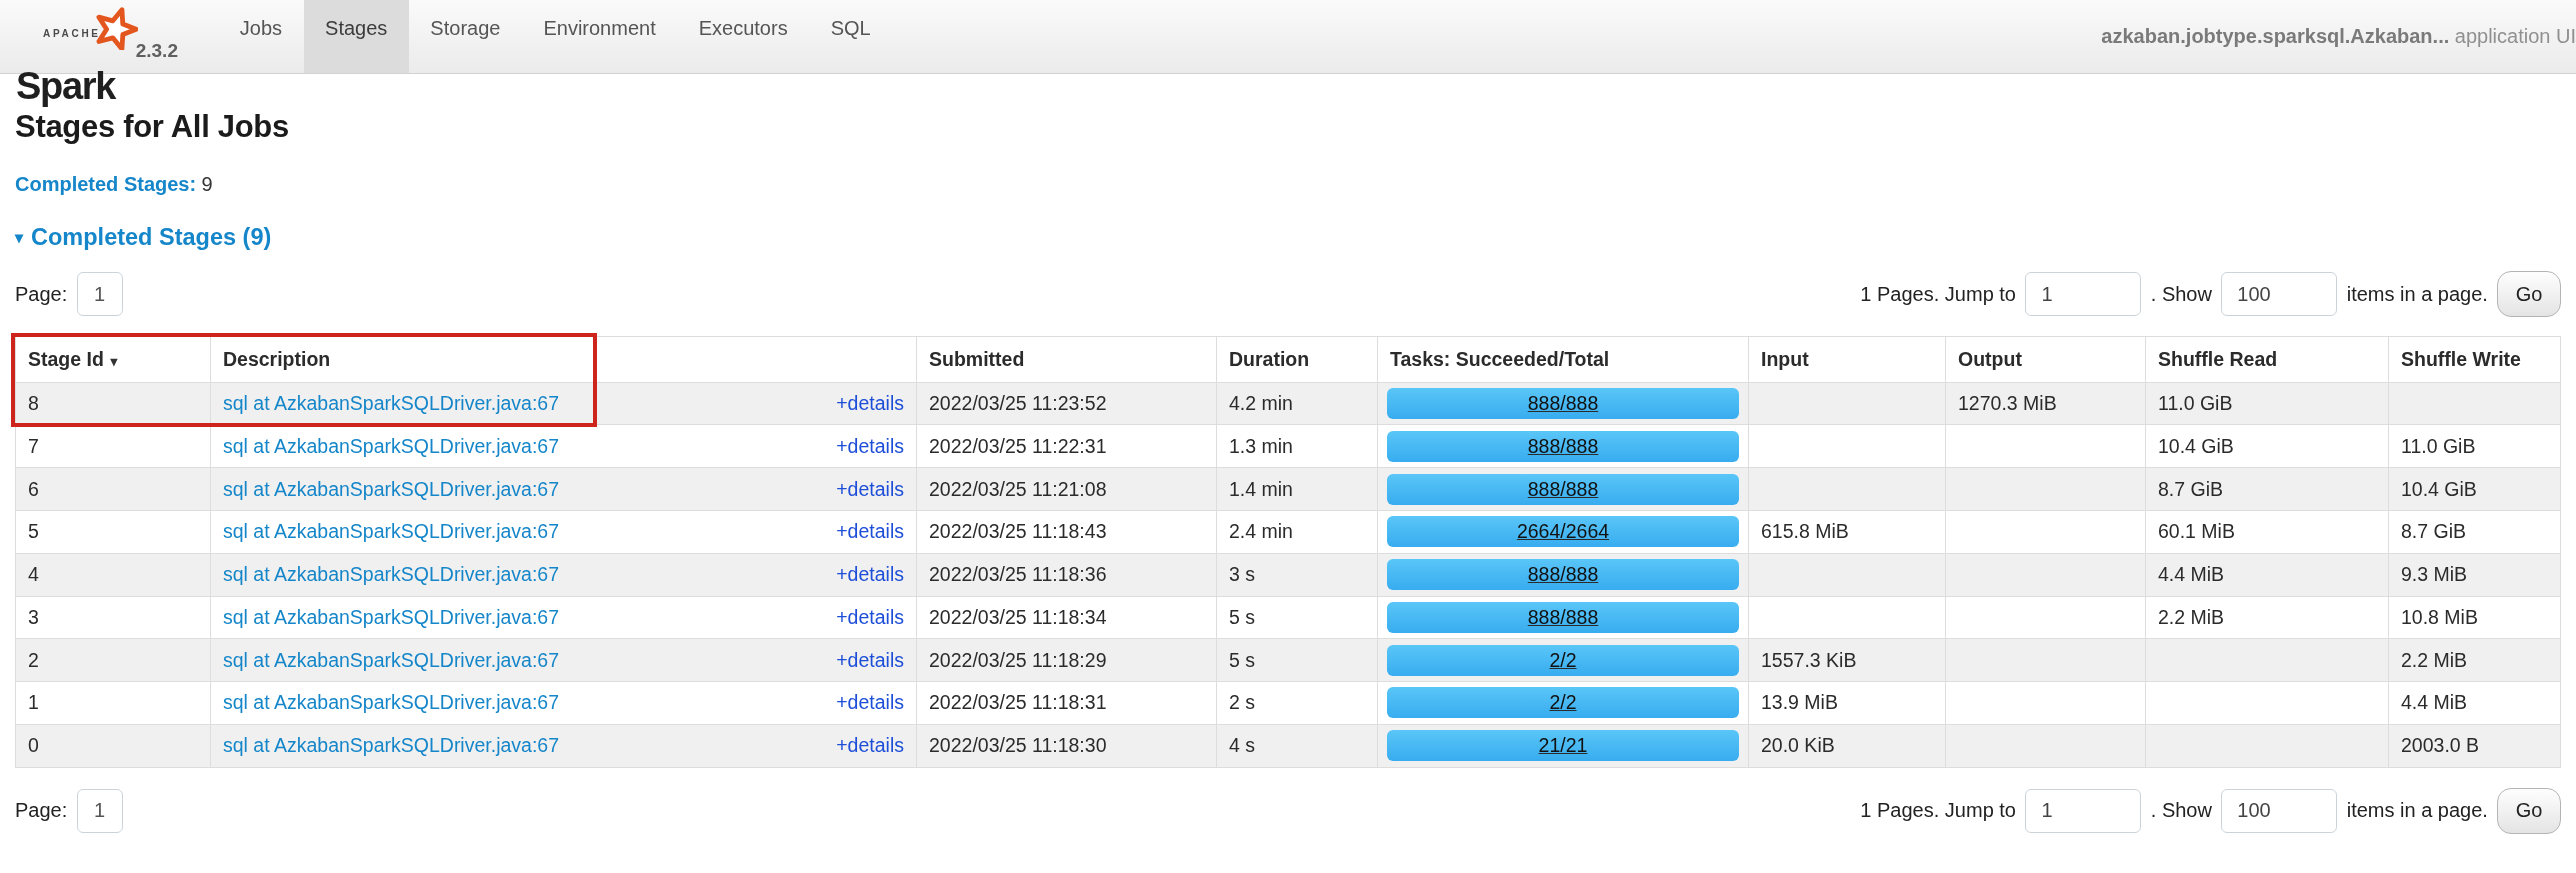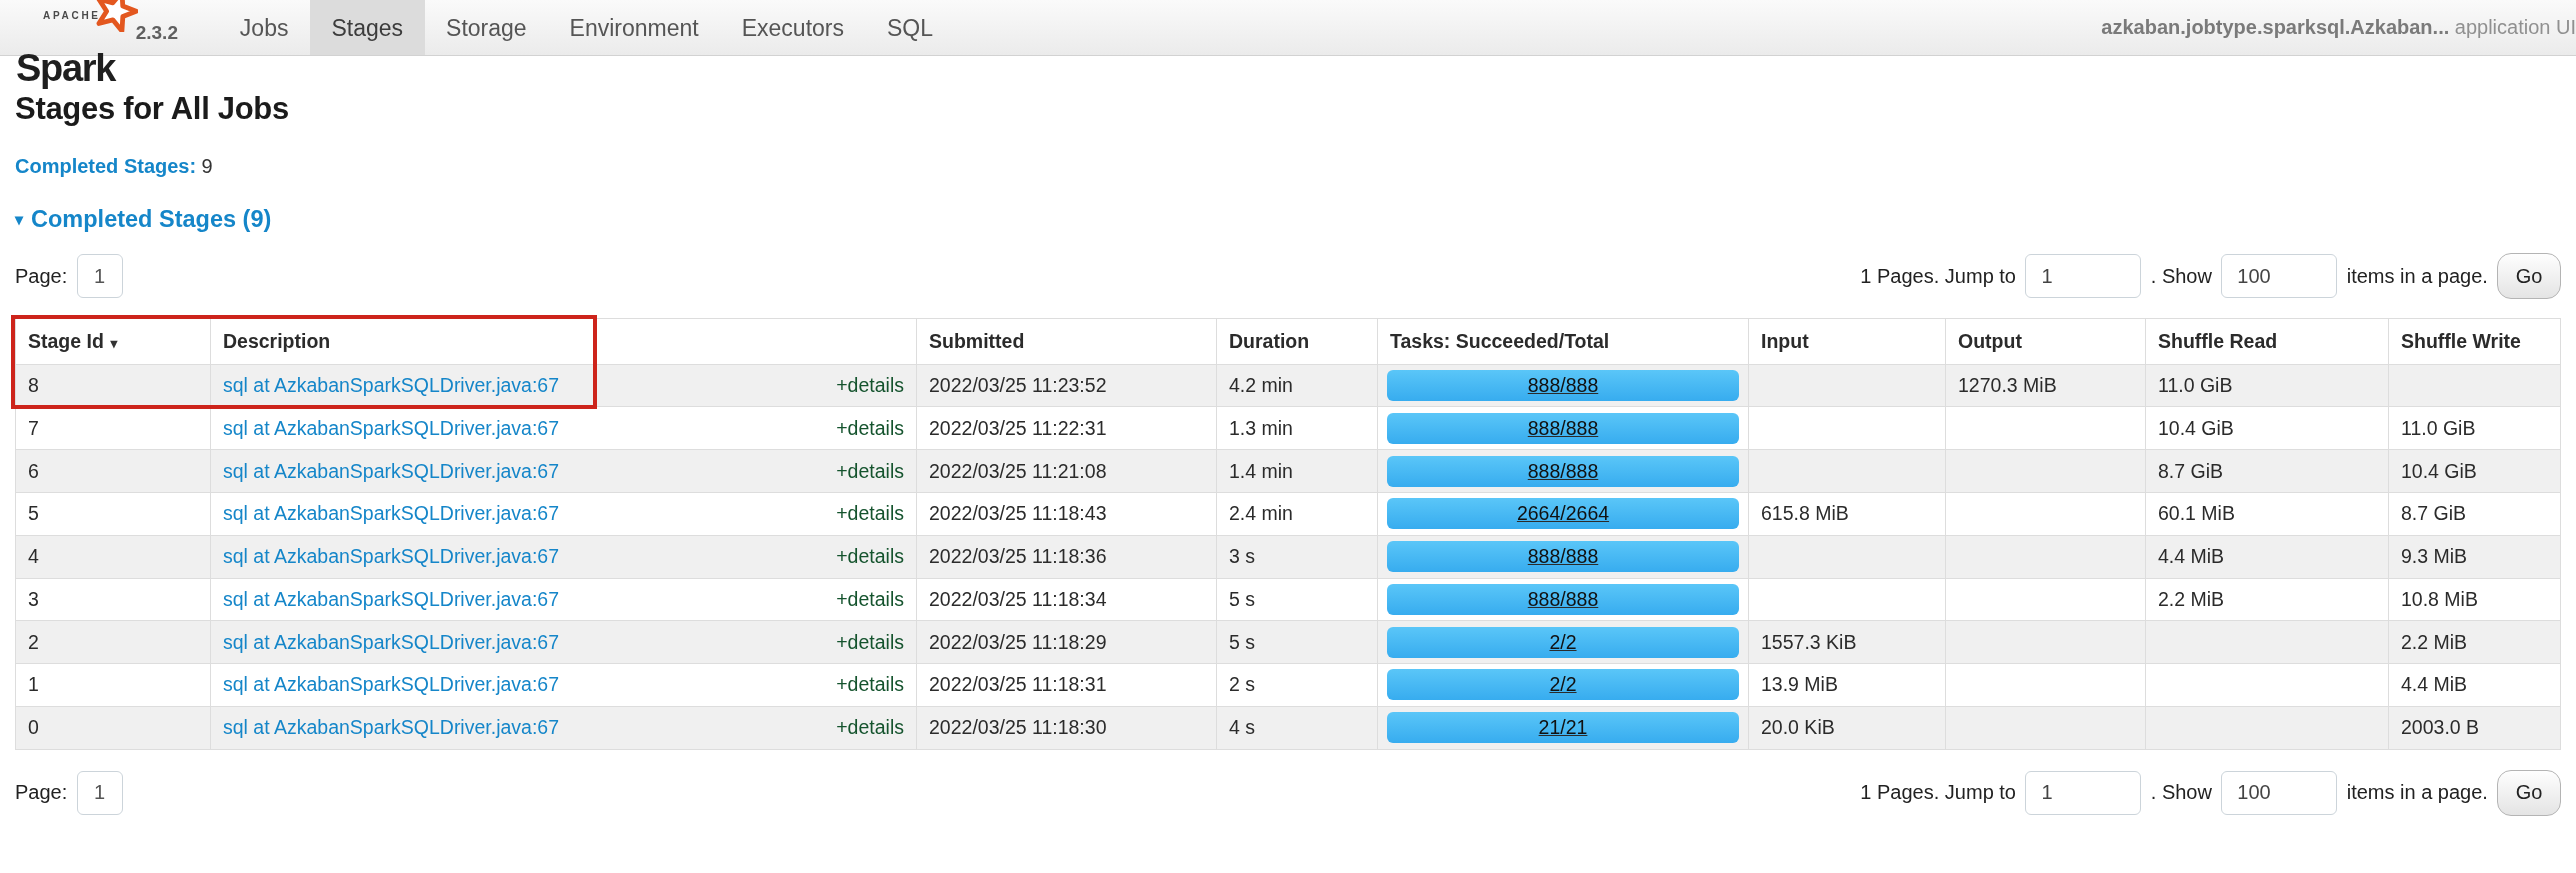--- a/index.html
+++ b/index.html
@@ -7,41 +7,41 @@
     --accent: #1586c9;
     --bar-top: #5ac6f8;
     --bar-bottom: #37acef;
     --red: #cd241b;
   }
   html, body { width: 2576px; height: 873px; overflow: hidden; background: #fff; }
   body { font-family: "Liberation Sans", sans-serif; color: #222; }
 
   
   .navbar {
-    height: 56px;
+    height: 74px;
     background: linear-gradient(#fafafa, #ebebeb);
     border-bottom: 1.3px solid #d2d2d2;
     display: flex;
     align-items: stretch;
   }
   .brand { display: flex; align-items: flex-end; padding: 0 9.4px 4px 16px; }
   .logo { position: relative; width: 113px; height: 52px; }
   .logo-apache {
     position: absolute; top: 10.8px; left: 27px;
     font-size: 10px; font-weight: bold; letter-spacing: 2.7px; color: #4a4a4a;
   }
   .logo-spark {
     position: absolute; top: 12px; left: 0;
     font-size: 38px; font-weight: bold; color: #1f1f1f; letter-spacing: -1.3px; margin-top: 36px;
   }
   .logo-star { position: absolute; top: -10.8px; left: 78px; }
   .logo-version { font-size: 19px; font-weight: bold; color: #5f5f5f; padding: 0 0 6.7px 6.7px; }
   .nav-tabs { display: flex; margin-left: 31px; }
   .nav-tab {
-    padding: 0 21.5px; line-height: 56px; font-size: 23px; color: #555;
+    padding: 0 21.5px; line-height: 56px; font-size: 20px; color: #555;
     cursor: pointer; white-space: nowrap;
   }
   .nav-tab.active { background: #dcdcdc; color: #3c3c3c; }
   .app-title { margin-left: auto; align-self: center; font-size: 20px; color: #909090; white-space: nowrap; }
   .app-title b { color: #7a7a7a; font-weight: bold; }
 
   
   .content { padding: 0 15px; }
   .page-title { font-size: 31px; font-weight: bold; color: #1b1b1b; margin-top: 35px; letter-spacing: -0.3px; }
   .summary { margin-top: 28px; font-size: 20px; }
@@ -70,21 +70,21 @@
   
   .table-wrap { position: relative; margin-top: 19px; }
   .stages-table { border-collapse: collapse; table-layout: fixed; width: 2546px; font-size: 19.5px; }
   .stages-table th, .stages-table td { border: 1.3px solid #dddddd; text-align: left; vertical-align: middle; }
   .stages-table th { font-weight: bold; color: #2b2b2b; padding: 10.8px 12px; background: #fff; white-space: nowrap; }
   .stages-table td { padding: 9.4px 12px; color: #2b2b2b; white-space: nowrap; }
   .stages-table tbody tr:nth-child(odd) { background: #f0f0f0; }
   .sort-arrow { font-size: 13.5px; margin-left: 6.7px; color: #333; }
   .desc-cell { display: flex; justify-content: space-between; align-items: center; }
   .desc-link { color: var(--accent); text-decoration: none; cursor: pointer; }
-  .details-link { color: #14532d; cursor: pointer; margin-left: 12px; }
+  .details-link { color: #1d4ed8; cursor: pointer; margin-left: 12px; }
   td.tasks-cell { padding: 5.4px 9.4px; text-decoration: underline; }
   .progress-bar {
     height: 31px; line-height: 31px; width: 100%;
     background: linear-gradient(var(--bar-top), var(--bar-bottom));
     border-radius: 6px; text-align: center; color: #111; font-size: 19.5px;
   }
   .red-box {
     position: absolute; top: -3.4px; left: -4px; width: 586px; height: 94px;
     border: 4.7px solid var(--red); pointer-events: none; z-index: 4;
   }

